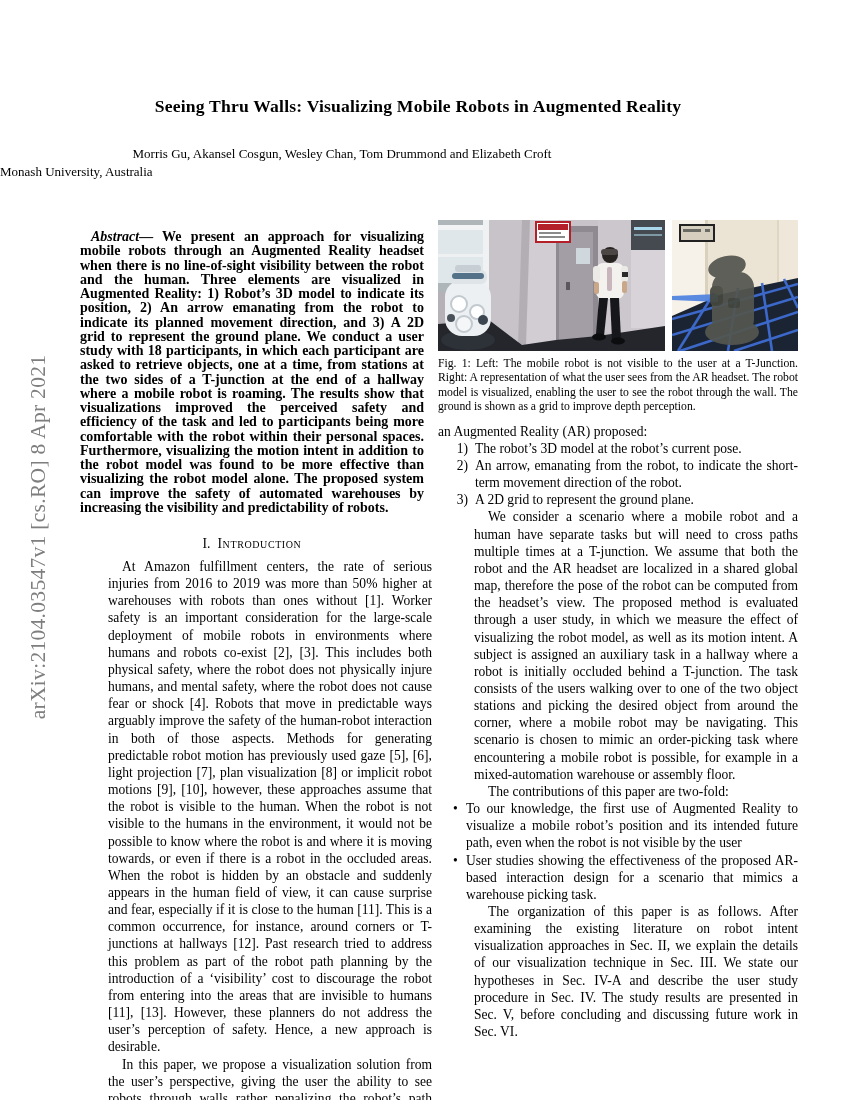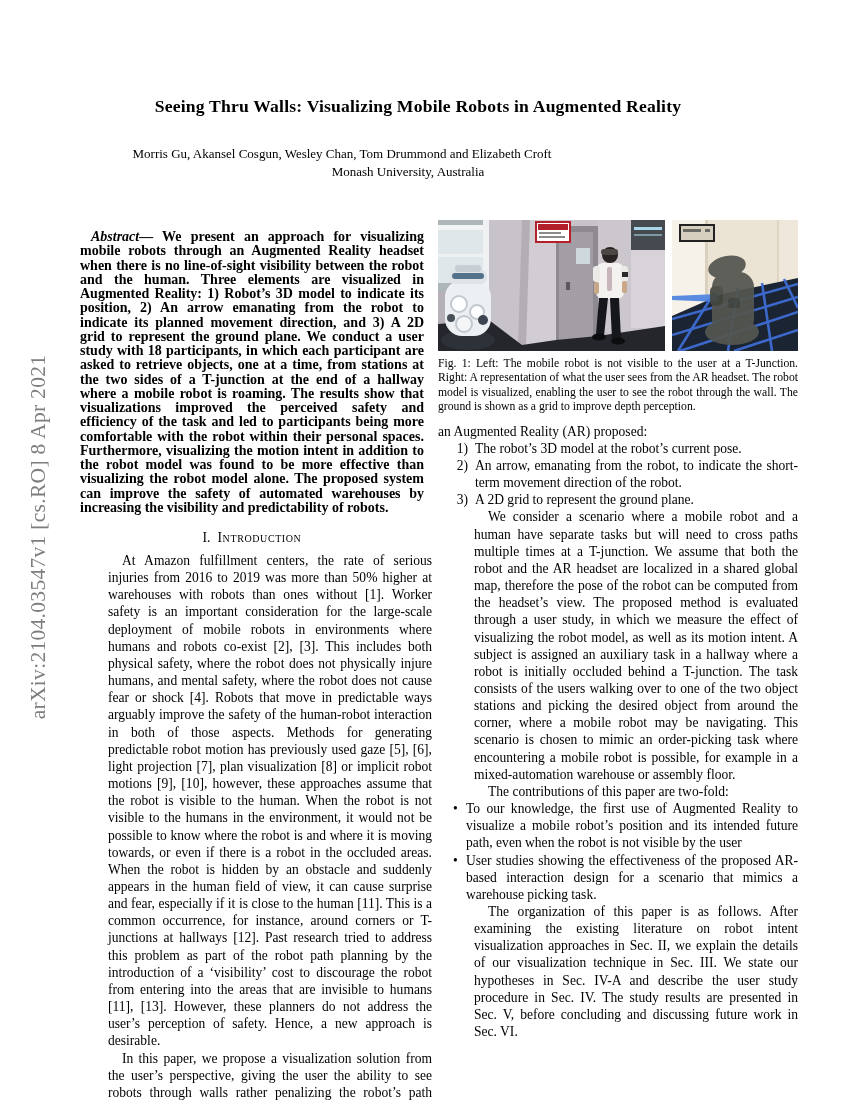--- a/index.html
+++ b/index.html
@@ -8,37 +8,37 @@
     font-family:"Liberation Serif", serif; color:#000; overflow:hidden;
   }
   .paper-title {
     position:absolute; top:96px; left:0; width:836px; text-align:center;
     font-size:17.6px; font-weight:bold; letter-spacing:0.2px; margin:0;
   }
   .authors {
     position:absolute; top:146px; left:0; width:684px; text-align:center; font-size:13px;
   }
   .affiliation {
-    position:absolute; top:164px; left:0; width:816px; text-align:center; font-size:13px;
+    position:absolute; top:164px; left:0; width:816px; font-size:13px;
   }
   .arxiv-anchor { position:absolute; left:38px; top:537px; width:0; height:0; }
   .arxiv-anchor span {
     display:inline-block; white-space:nowrap; color:#7e7e7e;
     font-size:21.5px; letter-spacing:0.3px;
     transform:translate(-50%,-50%) rotate(-90deg);
   }
   .col { position:absolute; width:360px; text-align:justify; }
   .col-left { left:72px; top:222px; }
   .col-right { left:438px; top:220px; }
 
   .abstract { margin:8px; font-weight:bold; font-size:14px; line-height:14.25px; text-indent:11px; }
   .abstract .lead { font-style:italic; }
 
   .section-heading {
-    margin:15px 0 6px 0; text-align:center; text-indent:0;
+    margin:21px 0 6px 0; text-align:center; text-indent:0;
     font-size:13.6px; font-weight:normal;
   }
   .section-heading .sc { font-variant:small-caps; letter-spacing:0.6px; margin-left:7px; }
 
   .body-p { margin:0; font-size:13.55px; line-height:17.15px; }
   .indent { text-indent:14px;margin-left:36px; }
 
   .figure { margin:0; }
   .photos { display:flex; gap:7px; }
   .photos svg { display:block; }

